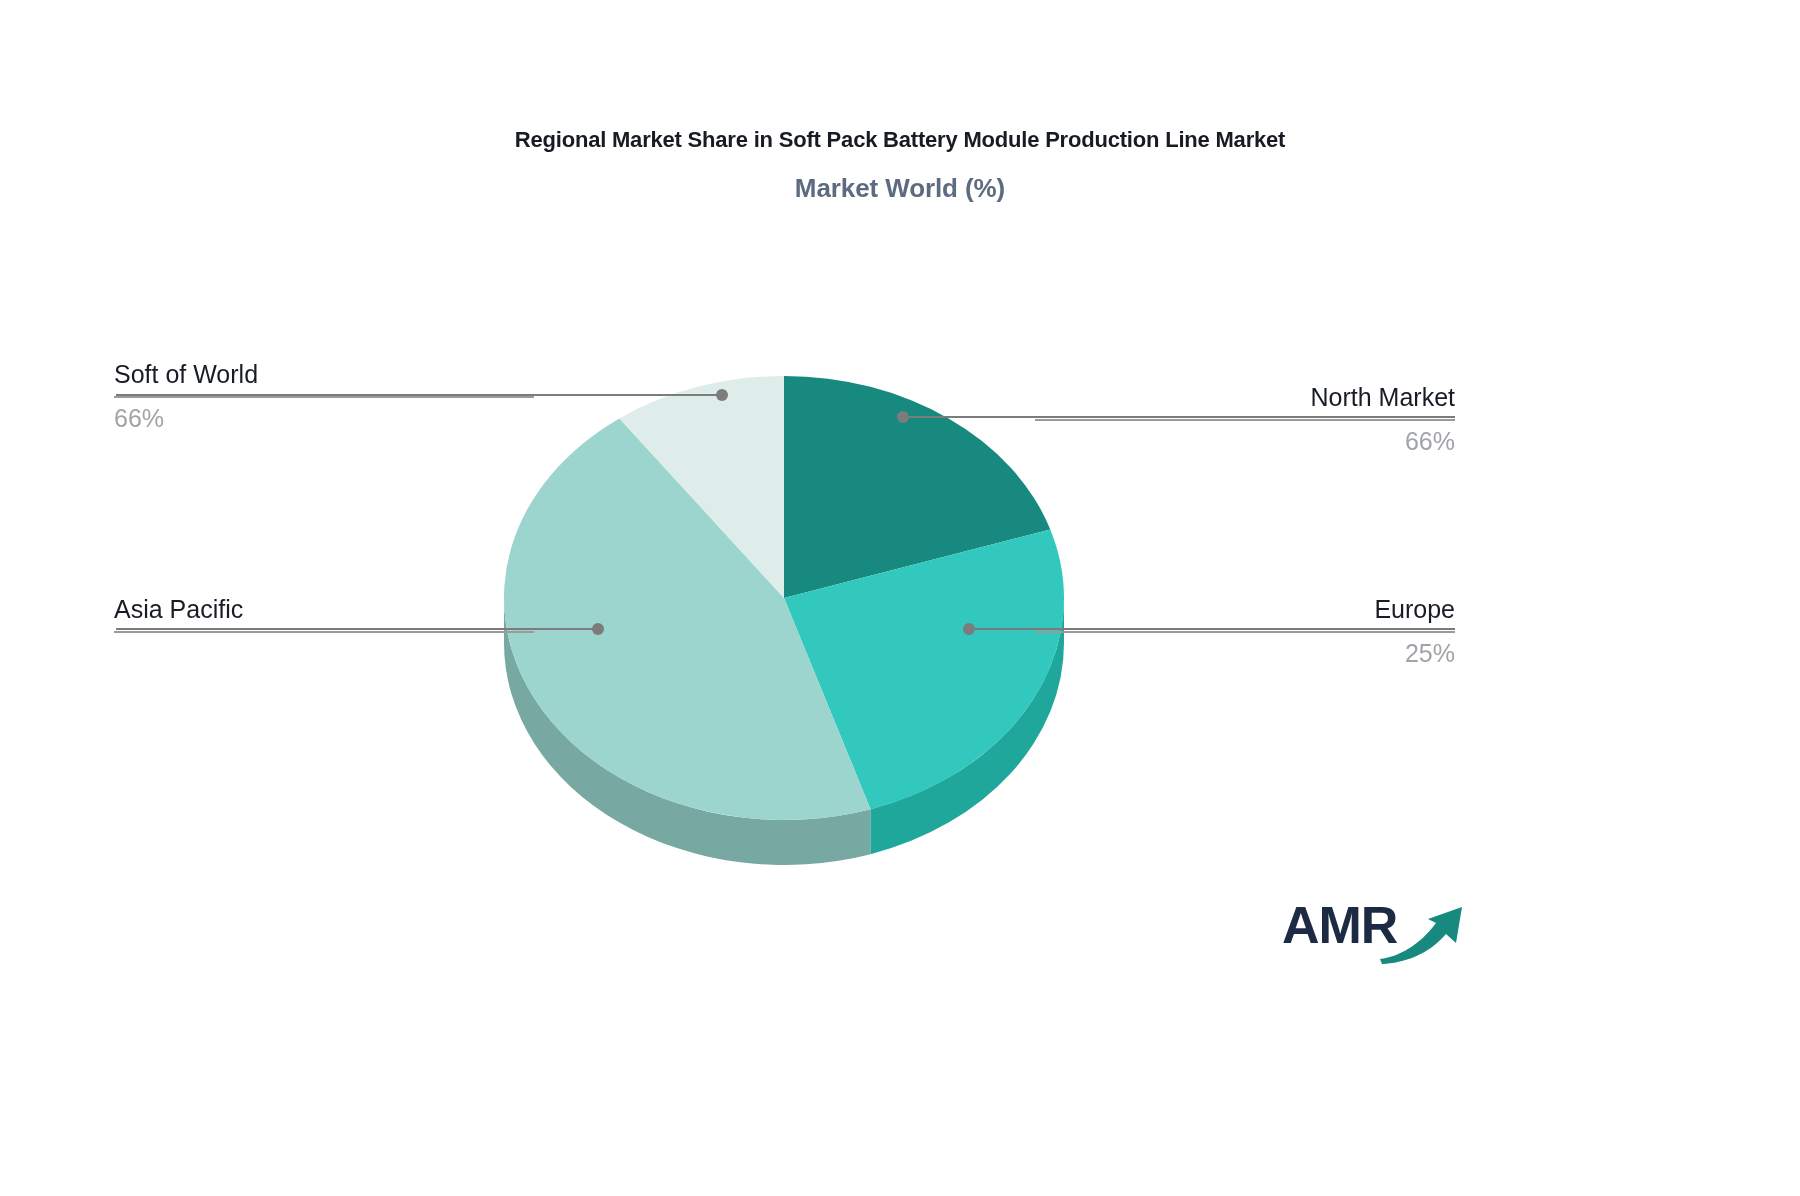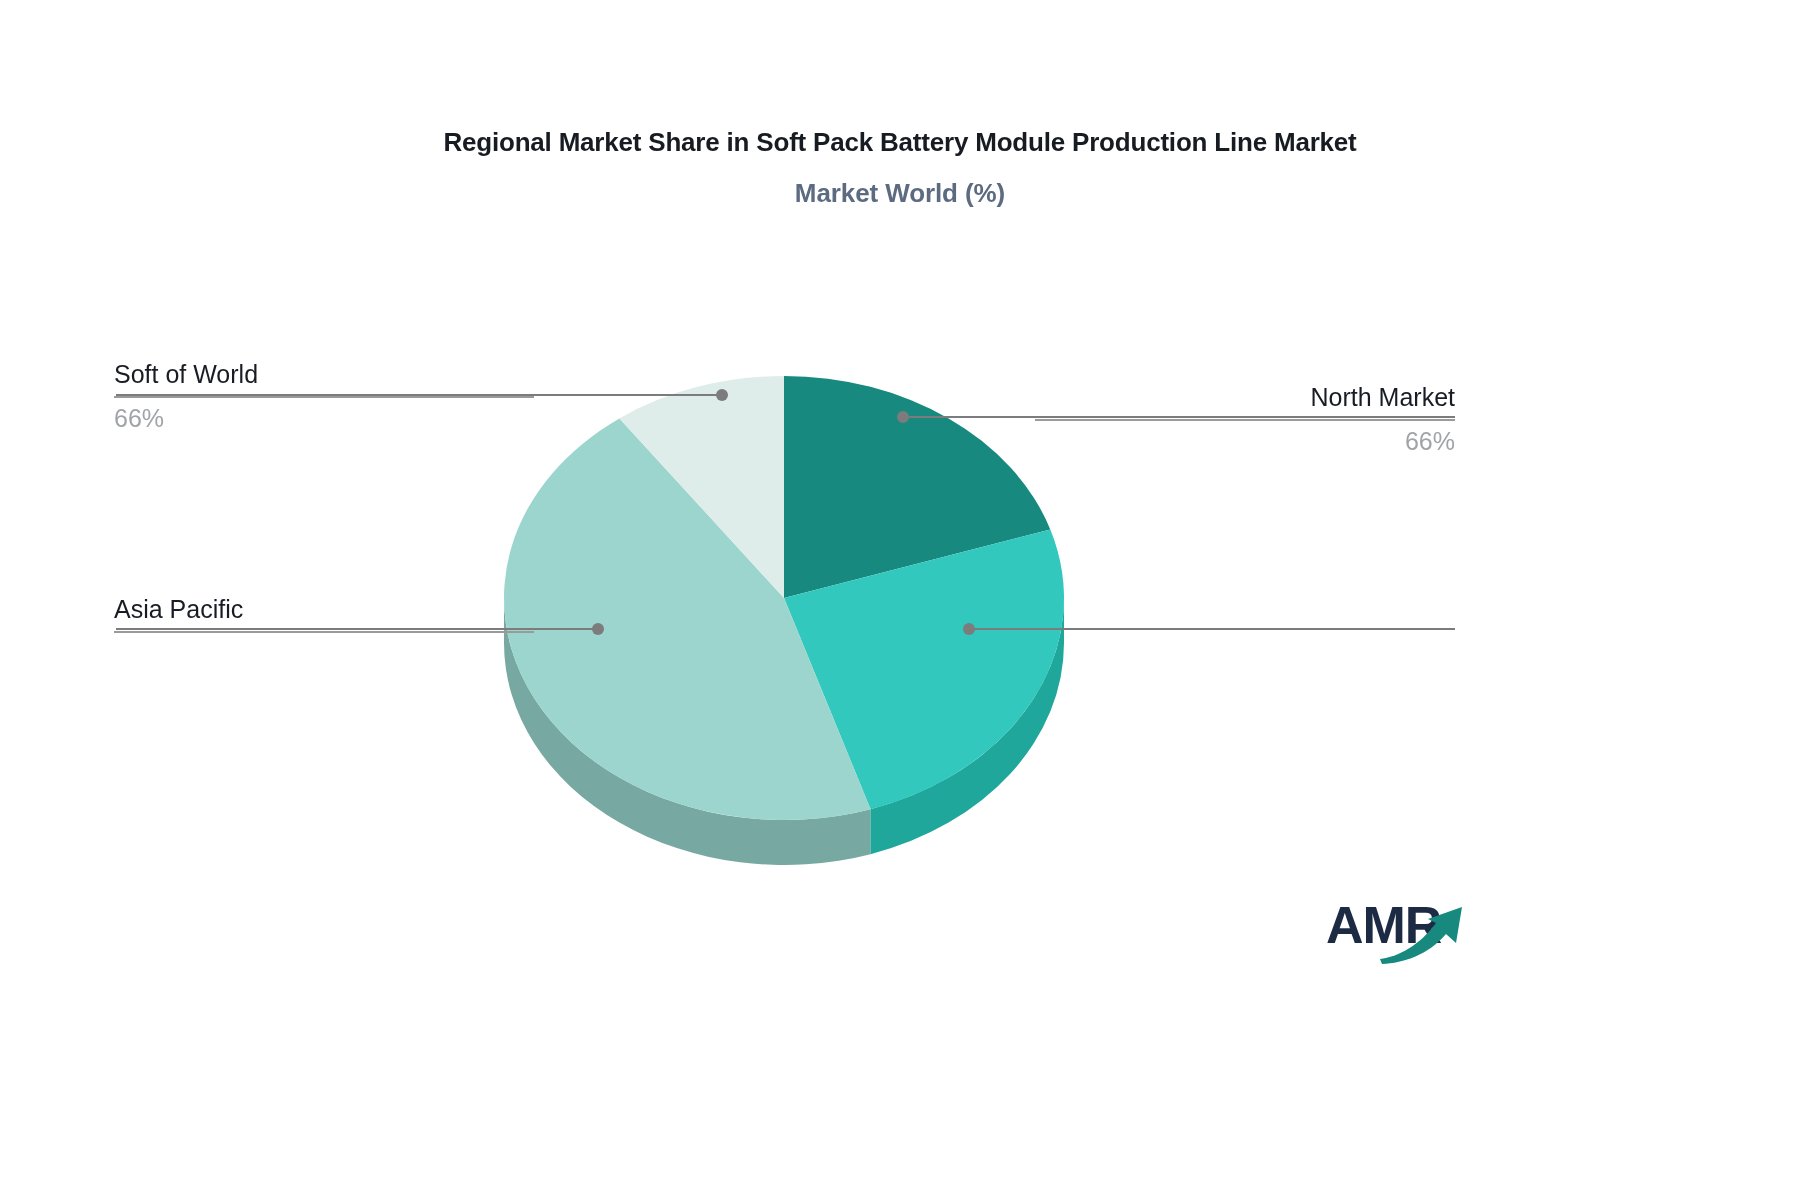--- a/index.html
+++ b/index.html
@@ -22,21 +22,21 @@
 
   
   .title-block {
     position: absolute;
     top: 128px;
     left: 0;
     width: 1800px;
     text-align: center;
   }
   .chart-title {
-    font-size: 26px;
+    font-size: 22px;
     font-weight: bold;
     color: #171b22;
     letter-spacing: -0.2px;
     line-height: 1.1;
   }
   .chart-subtitle {
     margin-top: 21px;
     font-size: 26px;
     font-weight: bold;
     color: #5c6b80;
@@ -115,21 +115,20 @@
   }
   .amr-text {
     position: absolute;
     left: 0;
     top: 2px;
     font-size: 52px;
     font-weight: bold;
     color: #1d2a44;
     letter-spacing: -1px;
     font-family: "Liberation Sans", sans-serif;
-    margin-left: 44px;
   }
   .amr-arrow {
     position: absolute;
     left: 96px;
     top: 0px;
   }
 </style>
 </head>
 <body>
 
@@ -188,20 +187,25 @@
     <div class="cl-name">Asia Pacific</div>
     <div class="cl-rule"></div>
   </div>
 
   <div class="callout right" id="callout-na">
     <div class="cl-name">North Market</div>
     <div class="cl-rule"></div>
     <div class="cl-value">66%</div>
   </div>
 
+  <div class="callout right" id="callout-eu">
+    <div class="cl-name">Europe</div>
+    <div class="cl-rule"></div>
+    <div class="cl-value">25%</div>
+  </div>
 
   <div class="amr-logo">
     <div class="amr-text">AMR</div>
     <svg class="amr-arrow" width="94" height="72" viewBox="0 0 94 72">
       <path d="M 2 66 C 20 64 42 52 58 30 L 50 26 L 84 14 L 78 50 L 68 41 C 50 62 26 70 4 71 Z" fill="#17897f"></path>
     </svg>
   </div>
 
 </div>
 

